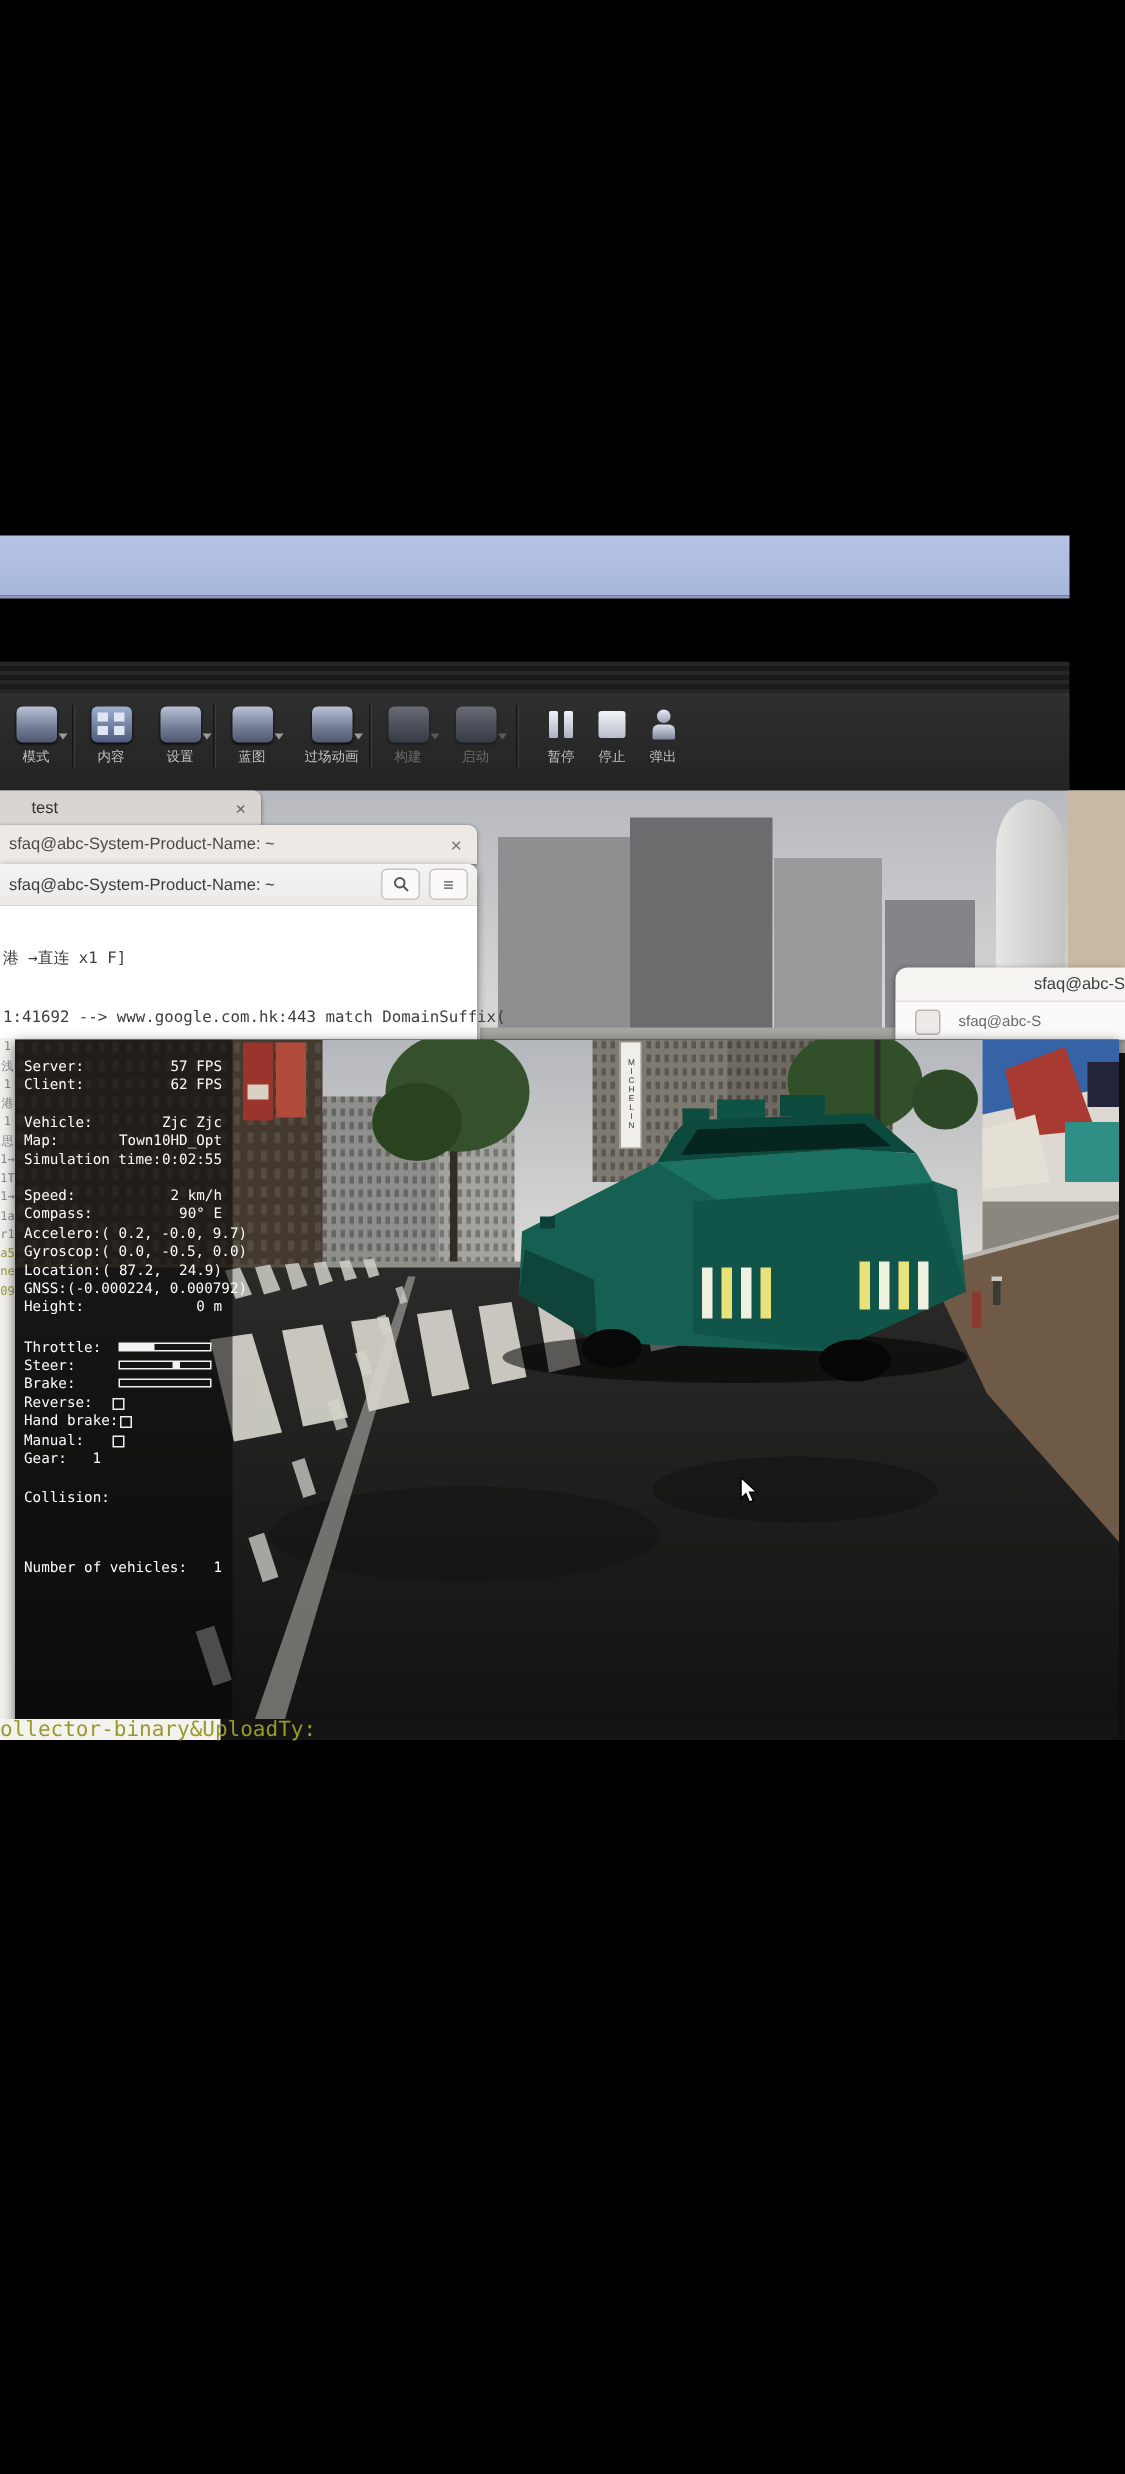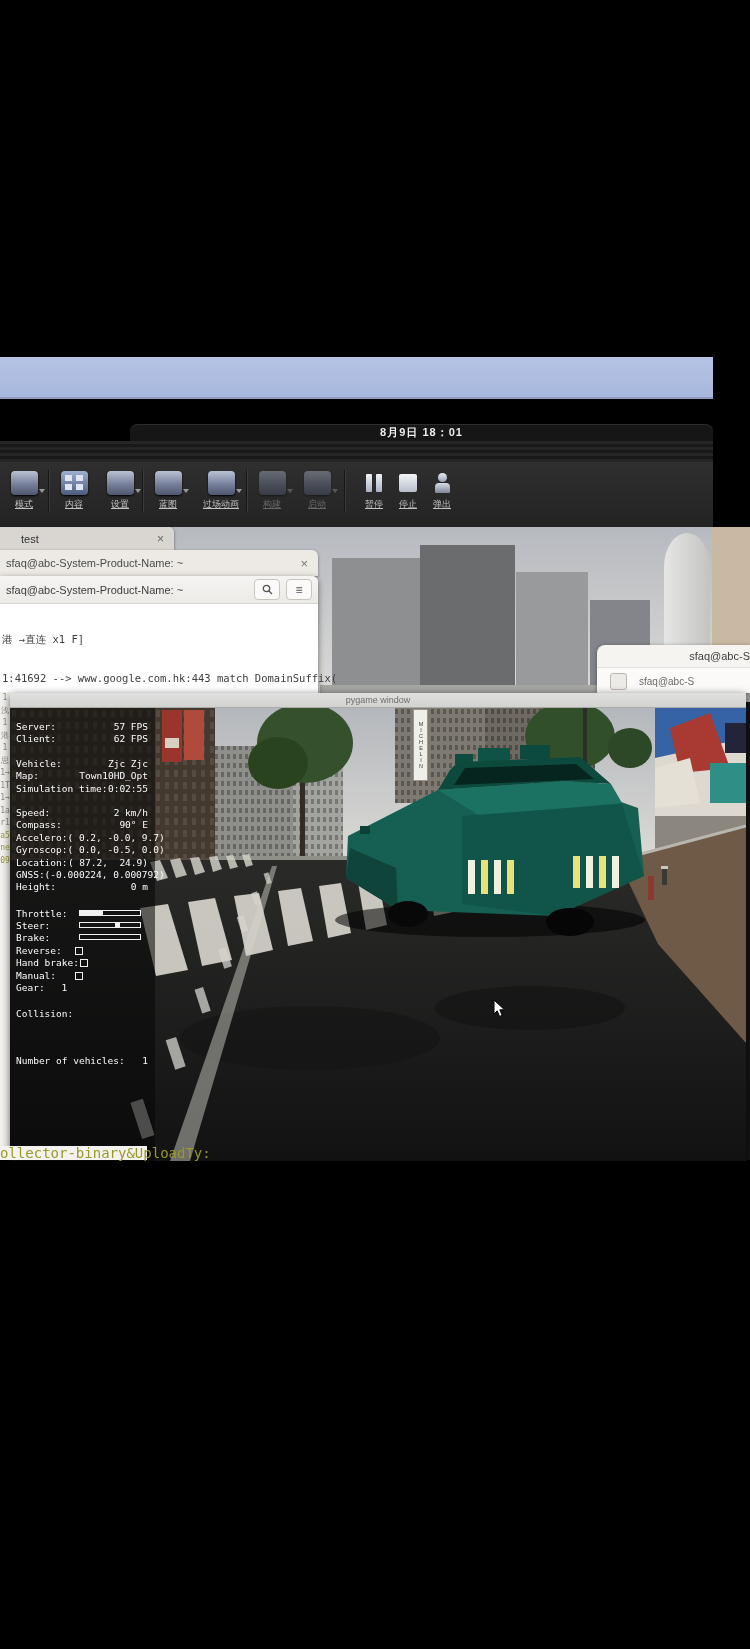--- a/index.html
+++ b/index.html
@@ -15,21 +15,21 @@
     border-radius:8px 8px 0 0;box-shadow:inset 0 1px 0 #2e2e2e;
     display:flex;align-items:center;justify-content:center;}
   .datebar span{color:#ededed;font-size:11px;font-weight:bold;letter-spacing:1px;}
 
   
   .ue-ridge{position:absolute;left:0;top:441px;width:713px;height:21px;
     background:repeating-linear-gradient(180deg,#262626 0 3px,#191919 3px 6px);}
   .ue-toolbar{position:absolute;left:0;top:462px;width:713px;height:65px;
     background:linear-gradient(#2f2f2f,#232323);border-bottom:1px solid #111;}
   .tb-item{position:absolute;top:9px;width:44px;text-align:center;cursor:default;}
-  .tb-item .lbl{display:block;margin-top:3px;font-size:9px;color:#c2c2c2;text-decoration:underline;}
+  .tb-item .lbl{display:block;margin-top:3px;font-size:9px;color:#c2c2c2;}
   .tb-item.dim{opacity:.42;}
   .tb-icon{position:relative;width:27px;height:24px;margin:0 auto;border-radius:4px;
     background:linear-gradient(#b9c2d4 0%,#77809a 55%,#4e5670 100%);box-shadow:0 1px 2px #000;}
   .tb-icon.grid{background:linear-gradient(#9fb0d0,#4d5a7e);}
   .tb-icon.grid::after{content:"";position:absolute;inset:4px;
     background:
       linear-gradient(#dfe6f2,#dfe6f2) 0 0/7px 6px no-repeat,
       linear-gradient(#dfe6f2,#dfe6f2) 11px 0/7px 6px no-repeat,
       linear-gradient(#dfe6f2,#dfe6f2) 0 9px/7px 6px no-repeat,
       linear-gradient(#dfe6f2,#dfe6f2) 11px 9px/7px 6px no-repeat;}
@@ -121,23 +121,20 @@
     font-family:"DejaVu Sans Mono",monospace;font-size:14px;line-height:14px;color:#99992a;white-space:pre;display:flex;}
   .bottom-strip .cur{width:7px;height:11px;margin-top:1px;background:#a8b23c;}
 </style>
 </head>
 <body>
 
 <div class="stage">
 
   <div class="bluebar"></div>
 
-  <div class="datebar">
-    <span>8月9日 18：01</span>
-  </div>
 
   <div class="ue-ridge"></div>
   <div class="ue-toolbar">
     <div class="tb-sep" style="left:48px"></div>
     <div class="tb-sep" style="left:142px"></div>
     <div class="tb-sep" style="left:246px"></div>
     <div class="tb-sep" style="left:344px"></div>
 
     <div class="tb-item" style="left:2px">
       <div class="tb-icon">
@@ -242,21 +239,20 @@
         <span class="t">sfaq@abc-S</span>
       </div>
     </div>
 
     <div class="side-strip">
       <span>1浅1港1思1→1T1→1ar1</span>
       <span class="olive">a5ne09</span>
     </div>
 
     <div class="pygame">
-      <div class="pg-title">pygame window</div>
       <div class="pg-content">
 
         <svg class="scene" width="736" height="453" viewBox="0 0 736 453">
           <defs>
             <linearGradient id="skyg" x1="0" y1="0" x2="0" y2="1">
               <stop offset="0" stop-color="#b4b7bc"></stop>
                 <stop offset="1" stop-color="#dddcd7"></stop>
             </linearGradient>
             <linearGradient id="roadg" x1="0" y1="0" x2="0" y2="1">
               <stop offset="0" stop-color="#2a2a29"></stop>

